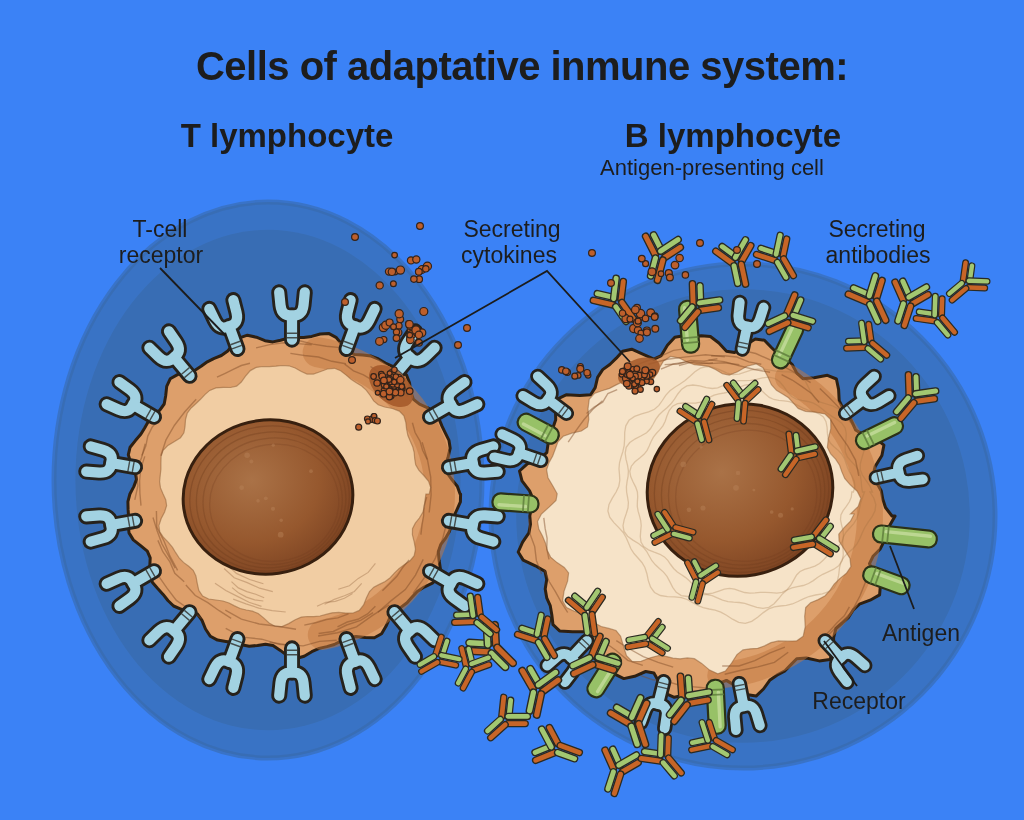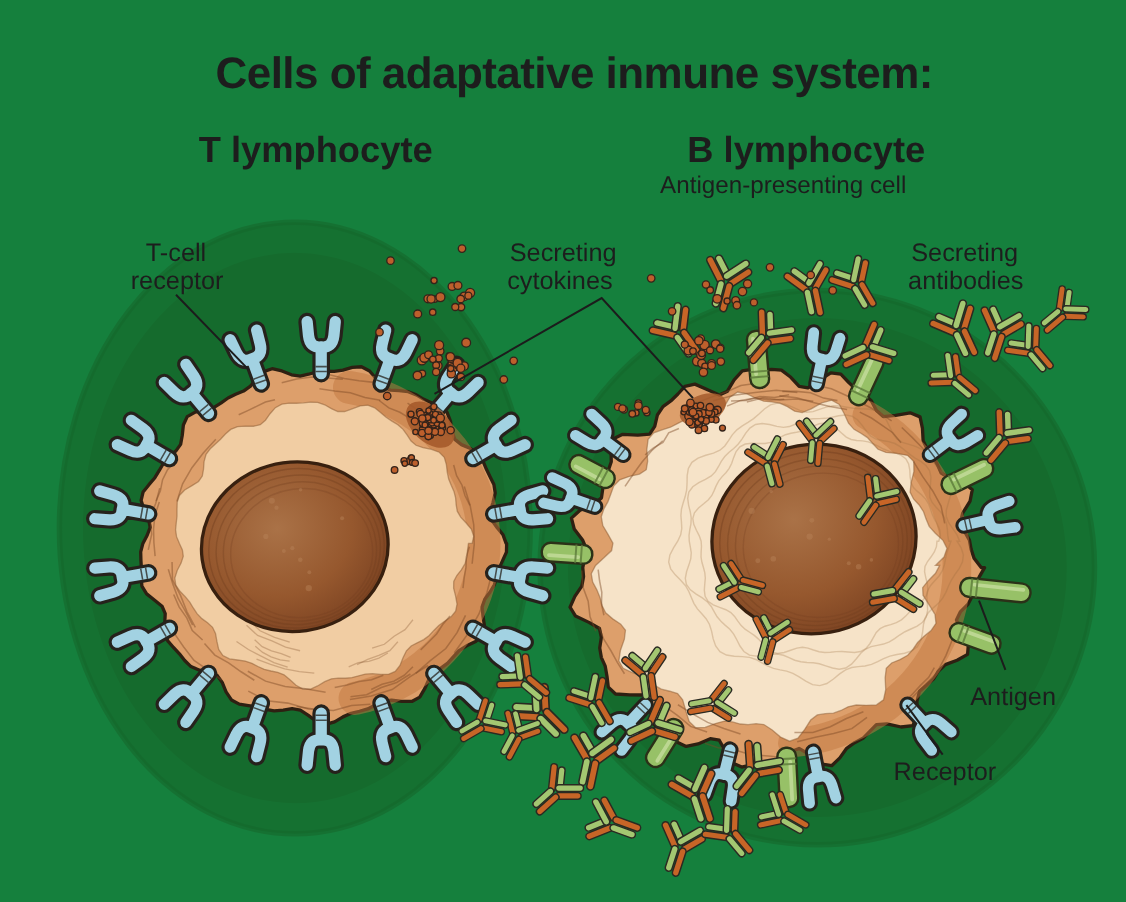--- a/index.html
+++ b/index.html
@@ -1,16 +1,16 @@
 <!DOCTYPE html>
 <html><head>
 <meta charset="utf-8">
 <style>
   html,body{margin:0;padding:0;background:#fff;}
-  .stage{position:relative;width:1024px;height:820px;background:#15803d;overflow:hidden;
+  .stage{position:relative;width:1024px;height:820px;background:#3b82f6;overflow:hidden;
          font-family:"Liberation Sans", sans-serif;text-align:center;}
   svg{position:absolute;left:0;top:0;}
   text{fill:#1d1d1d;font-family:"Liberation Sans", sans-serif;}
   .t-title{font-size:40px;font-weight:700;letter-spacing:-0.5px;}
   .t-head{font-size:33px;font-weight:700;}
   .t-sub{font-size:22px;font-weight:400;}
   .t-label{font-size:23px;font-weight:400;}
 </style>
 </head>
 <body>

